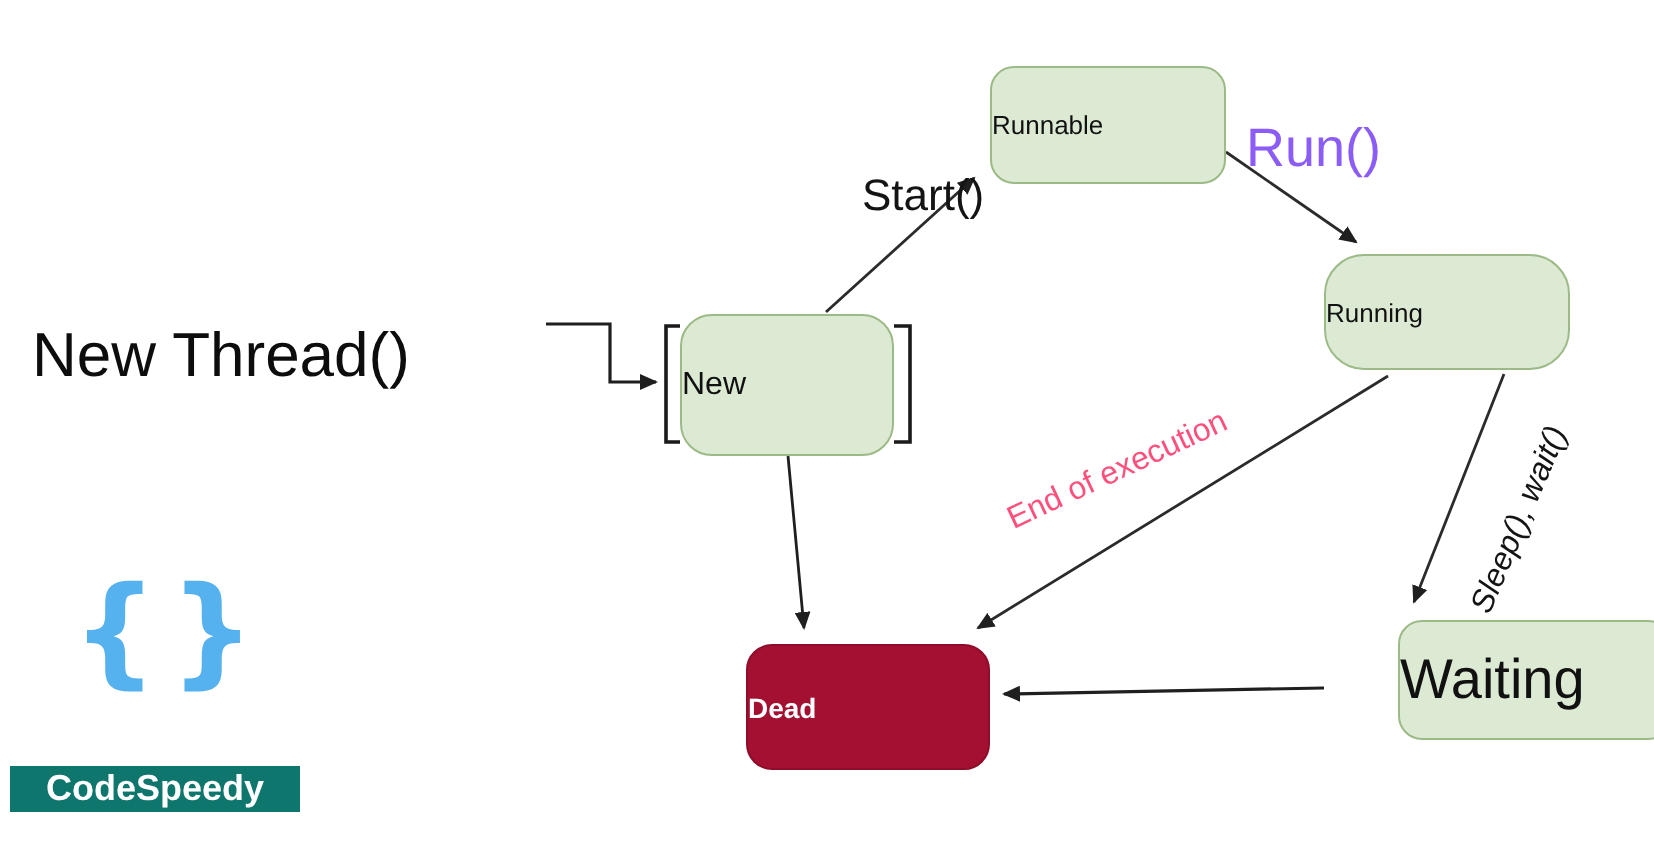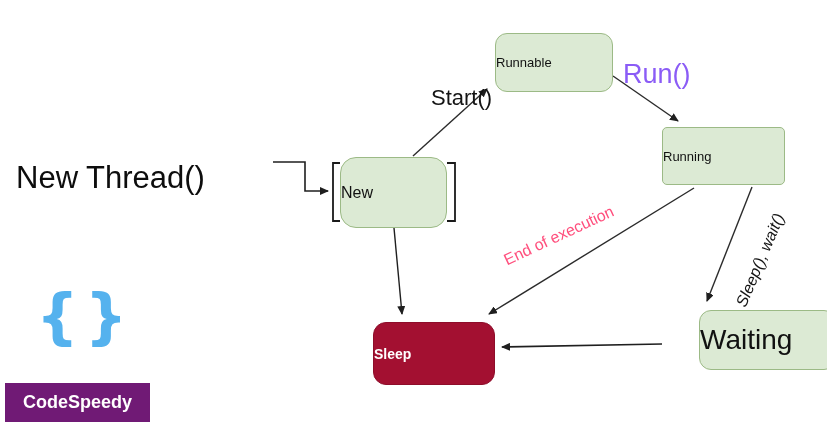--- a/index.html
+++ b/index.html
@@ -8,21 +8,21 @@
     font-family:"Liberation Sans", sans-serif;overflow:hidden;color:#1a1a1a;
   }
   #edge-layer{position:absolute;left:0;top:0;width:827px;height:425px;}
   .node{
     position:absolute;display:flex;align-items:center;justify-content:flex-start;
     background:#dcead4;border:1.5px solid #9cba86;box-sizing:border-box;
     color:#111111;text-align:center;
   }
   #node-new{left:340px;top:157px;width:107px;height:71px;border-radius:16px;font-size:16px;}
   #node-runnable{left:495px;top:33px;width:118px;height:59px;border-radius:12px;font-size:13px;}
-  #node-running{left:662px;top:127px;width:123px;height:58px;border-radius:5px;font-size:13px;}
+  #node-running{left:662px;top:127px;width:123px;height:58px;border-radius:20px;font-size:13px;}
   #node-waiting{left:699px;top:310px;width:137px;height:60px;border-radius:12px;font-size:28px;}
   #node-dead{
     left:373px;top:322px;width:122px;height:63px;border-radius:13px;
     background:#a31031;border:1px solid #8e0d2a;color:#ffffff;font-weight:bold;font-size:14px;
   }
   .edge-label{position:absolute;white-space:nowrap;}
   #label-new-thread{left:16px;top:144px;font-size:31px;color:#0d0d0d;margin-top:16px;}
   #label-start{left:386px;top:85px;font-size:22px;color:#141414;margin-left:45px;}
   #label-run{left:623px;top:59px;font-size:27px;color:#8b5cf6;}
   #label-end-exec{
@@ -32,21 +32,21 @@
   #label-sleep-wait{
     left:741px;top:297px;font-size:16px;font-style:italic;color:#141414;
     transform:rotate(-67deg);transform-origin:0 50%;
   }
   .logo{position:absolute;left:0;top:285px;width:160px;height:125px;}
   .logo-braces{
     position:absolute;left:36px;top:-4px;font-size:60px;font-weight:bold;
     color:#55b2ee;letter-spacing:6px;font-family:"DejaVu Sans", sans-serif;
   }
   .logo-bar{
-    position:absolute;left:5px;top:98px;width:145px;height:39px;background:#701a75;
+    position:absolute;left:5px;top:98px;width:145px;height:23px;background:#0f766e;
     display:flex;align-items:center;justify-content:center;
     color:#ffffff;font-size:18px;font-weight:600;
   }
 </style>
 </head>
 <body>
 
 <svg id="edge-layer" viewBox="0 0 827 425" xmlns="http://www.w3.org/2000/svg">
   <defs>
     <marker id="arrow" markerWidth="10" markerHeight="8" refX="8" refY="4" orient="auto" markerUnits="userSpaceOnUse">
@@ -84,21 +84,21 @@
 
 <div class="node" id="node-running">
   <span>Running</span>
 </div>
 
 <div class="node" id="node-waiting">
   <span>Waiting</span>
 </div>
 
 <div class="node" id="node-dead">
-  <span>Sleep</span>
+  <span>Dead</span>
 </div>
 
 <div class="logo">
   <div class="logo-braces"><span>{</span><span>}</span></div>
   <div class="logo-bar">
     <span>CodeSpeedy</span>
   </div>
 </div>
 
 </body></html>

